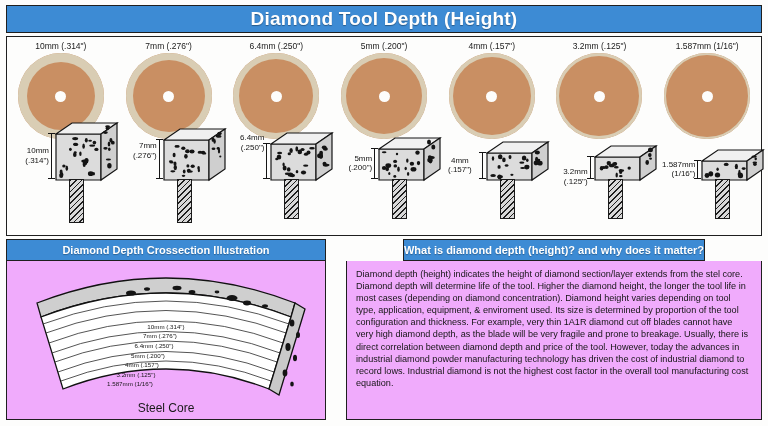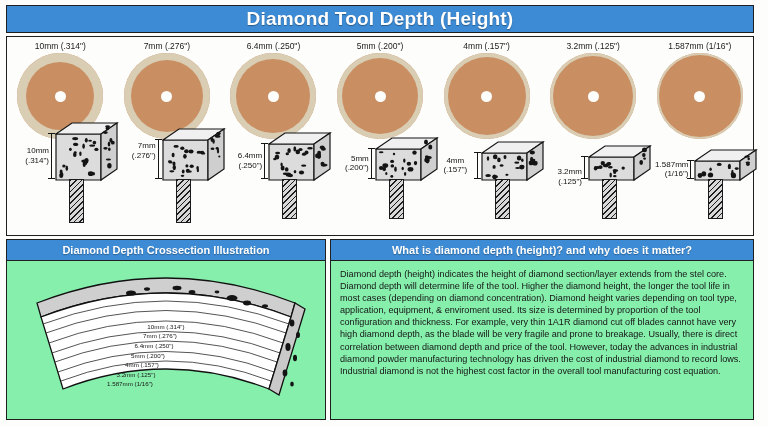--- a/index.html
+++ b/index.html
@@ -7,21 +7,21 @@
     width:768px;height:426px;
     background:#ffffff;
     font-family:"Liberation Sans", sans-serif;
     overflow:hidden;
   }
   .poster{
     position:relative;
     width:768px;height:426px;
     background:#fdfdfc;
     box-sizing:border-box;
-    padding:5px 14px 6px 6px;
+    padding:5px 6px 6px 6px;
   }
 
   
   .title-bar{
     height:28px;
     background:#3d8bd4;
     border:1px solid #1f1f1f;
     display:flex;align-items:center;justify-content:center;
     box-sizing:border-box;
   }
@@ -125,41 +125,41 @@
     background:
       repeating-linear-gradient(135deg,#1d1d1d 0 1px,#d8d8d8 1px 4px);
     border:1px solid #1a1a1a;
     box-sizing:border-box;
   }
 
   
   .bottom{
     margin-top:3px;
     display:flex;
-    gap:4px;
+    gap:20px;
     height:181px;
   }
   .bl{width:320px;display:flex;flex-direction:column;}
-  .br{flex:1;display:flex;flex-direction:column;}
+  .br{flex:1;display:flex;flex-direction:column;align-items:center;}
   .sec-head{
     height:22px;
     background:#3d8bd4;
     border:1px solid #1f1f1f;
     box-sizing:border-box;
     display:flex;align-items:center;justify-content:center;
   }
   .sec-head span{
     color:#fff;font-size:11px;font-weight:bold;
     text-shadow:0 1px 1px rgba(0,0,0,.3);
   }
   .sec-body{
     flex:1;
     border:1px solid #1f1f1f;
     border-top:none;
-    background:#86efac;
+    background:#f0abfc;
     box-sizing:border-box;
     position:relative;
     overflow:hidden;
   }
   .body-text{
     padding:7px 9px 4px 9px;
     font-size:9.1px;
     line-height:12.1px;
     color:#151515;
     text-align:left;
@@ -307,21 +307,21 @@
       <div class="col">
         <div class="col-title">6.4mm (.250")</div>
         <div class="disc-wrap">
           <div class="disc">
             <div class="rim" style="background: rgb(217, 205, 180);"></div>
             <div class="core" style="inset: 6px; background: rgb(201, 143, 99);"></div>
             <div class="hub"></div>
           </div>
         </div>
         <div class="block-zone">
-          <div class="dim" style="top: 26px;">
+          <div class="dim" style="top: 8px;">
             <div>6.4mm</div>
             <div>(.250")</div>
           </div>
           <div class="dim-line" style="top: 18px; height: 36px;"></div>
           <svg width="66" height="51" class="blk" style="top: 7px;">
             <path d="M1,12 L46,12 L46,48 L1,48 Z" fill="#dcdcdc" stroke="#141414" stroke-width="1.2"></path>
             <path d="M1,12 L17,1 L62,1 L46,12 Z" fill="#f0f0f0" stroke="#141414" stroke-width="1.2"></path>
             <path d="M46,12 L62,1 L62,37 L46,48 Z" fill="#cfcfcf" stroke="#141414" stroke-width="1.2"></path>
             <g transform="translate(1,12)">
               <ellipse cx="17.7" cy="25.4" rx="1.8" ry="2.2" fill="#141414"></ellipse>
@@ -599,20 +599,21 @@
           <g id="csLabels">
               <text x="159" y="67.5" text-anchor="middle" class="cs-lab">10mm (.314")</text>
               <text x="153" y="77" text-anchor="middle" class="cs-lab">7mm (.276")</text>
               <text x="147" y="86.5" text-anchor="middle" class="cs-lab">6.4mm (.250")</text>
               <text x="141" y="96.5" text-anchor="middle" class="cs-lab">5mm (.200")</text>
               <text x="135" y="106" text-anchor="middle" class="cs-lab">4mm (.157")</text>
               <text x="129" y="115.5" text-anchor="middle" class="cs-lab">3.2mm (.125")</text>
               <text x="123" y="125" text-anchor="middle" class="cs-lab">1.587mm (1/16")</text>
             </g>
         </svg>
+        <div class="steel-core-label">Steel Core</div>
       </div>
     </div>
 
     <div class="br">
       <div class="sec-head">
         <span>What is diamond depth (height)? and why does it matter?</span>
       </div>
       <div class="sec-body">
         <div class="body-text">Diamond depth (height) indicates the height of diamond section/layer extends from the stel core. Diamond depth will determine life of the tool. Higher the diamond height, the longer the tool life in most cases (depending on diamond concentration). Diamond height varies depending on tool type, application, equipment, &amp; enviroment used. Its size is determined by proportion of the tool configuration and thickness. For example, very thin 1A1R diamond cut off blades cannot have very high diamond depth, as the blade will be very fragile and prone to breakage. Usually, there is direct correlation between diamond depth and price of the tool. However, today the advances in industrial diamond powder manufacturing technology has driven the cost of industrial diamond to record lows. Industrial diamond is not the highest cost factor in the overall tool manufacturing cost equation.</div>
       </div>

